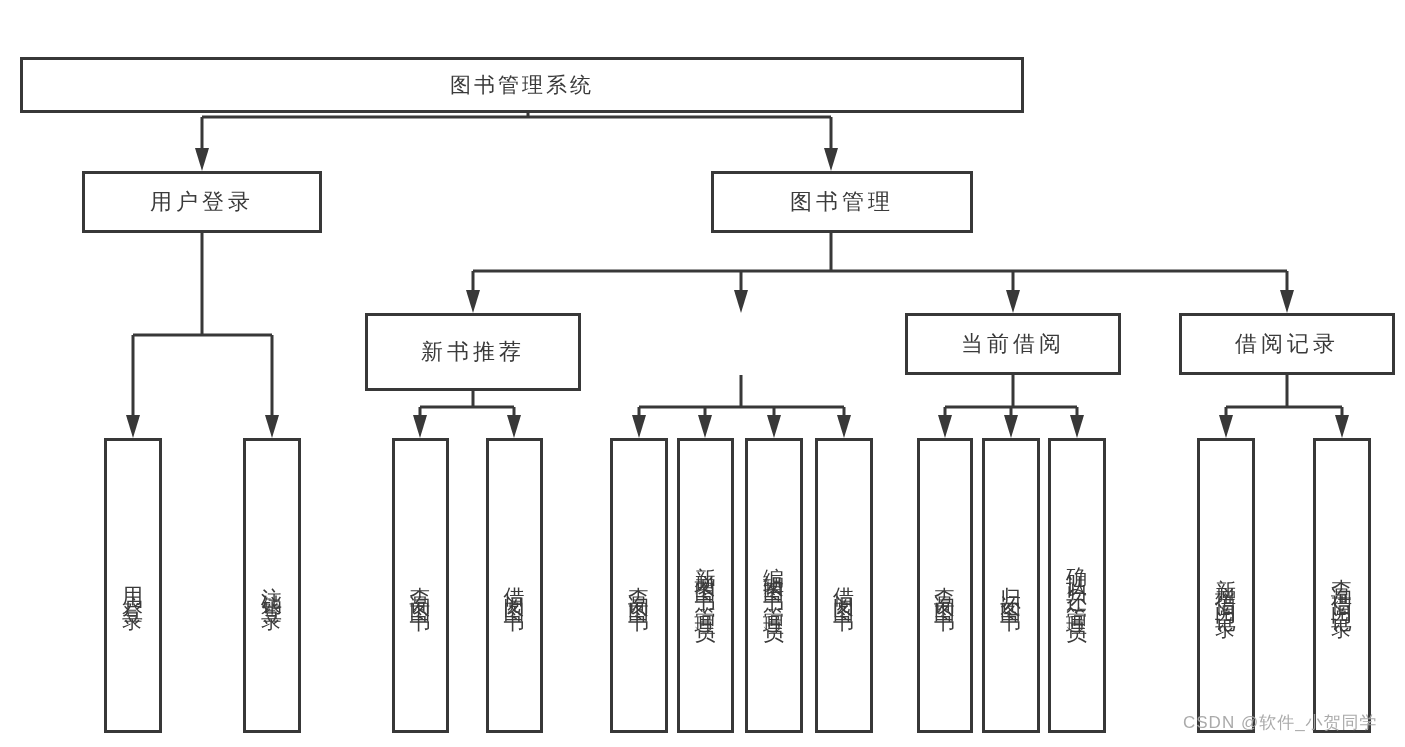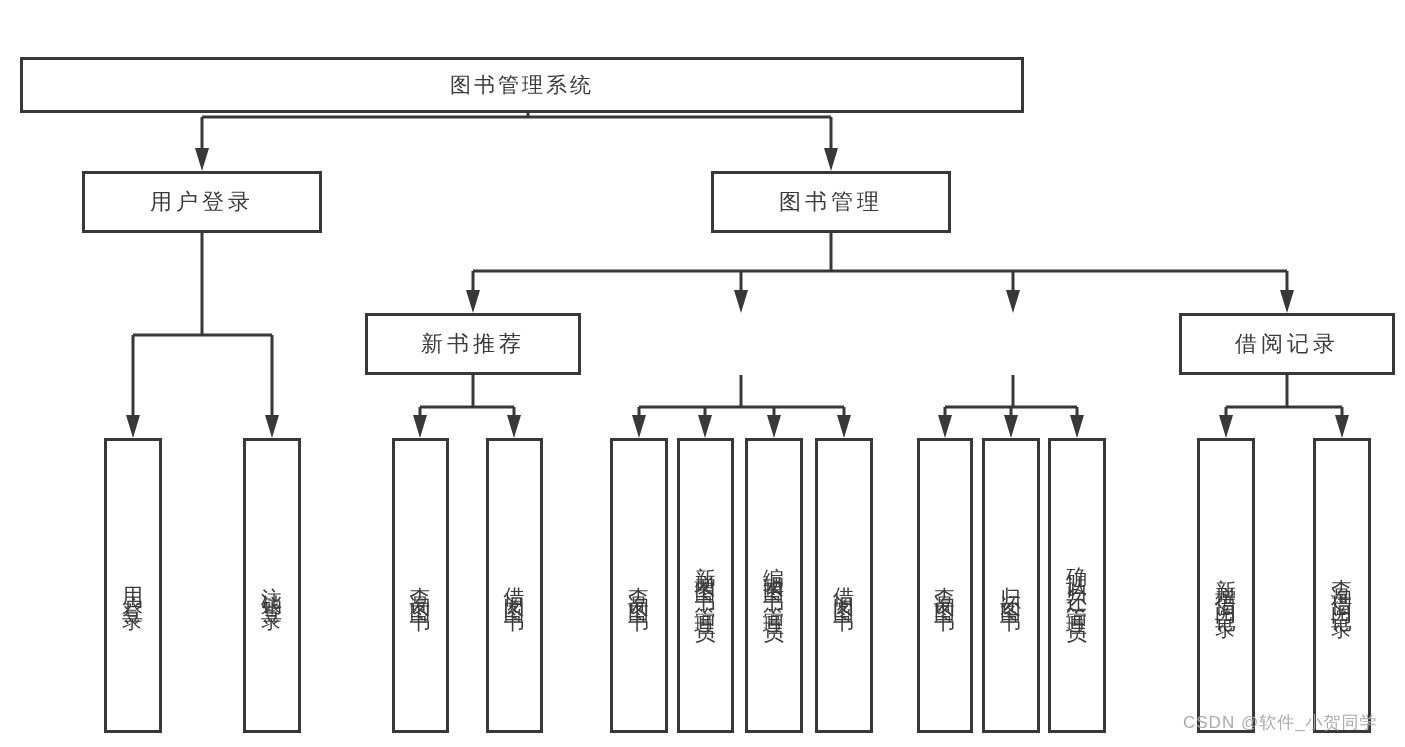--- a/index.html
+++ b/index.html
@@ -70,23 +70,24 @@
       <polygon points="1004,415 1018,415 1011,438"></polygon>
       <polygon points="1070,415 1084,415 1077,438"></polygon>
       <polygon points="1219,415 1233,415 1226,438"></polygon>
       <polygon points="1335,415 1349,415 1342,438"></polygon>
     </g>
   </svg>
 
   <div class="box title-box" style="left:20px;top:13px;width:1004px;height:56px;margin-top:44px;">图书管理系统</div>
 
   <div class="box hbox" style="left:82px;top:171px;width:240px;height:62px;">用户登录</div>
-  <div class="box hbox" style="left:711px;top:171px;width:240px;height:62px;">图书管理</div>
+  <div class="box hbox" style="left:711px;top:171px;width:262px;height:62px;">图书管理</div>
 
-  <div class="box hbox" style="left:365px;top:313px;width:216px;height:62px;">新书推荐</div>
+  <div class="box hbox" style="left:365px;top:313px;width:216px;height:78px;">新书推荐</div>
+  <div class="box hbox" style="left:905px;top:313px;width:216px;height:62px;">当前借阅</div>
   <div class="box hbox" style="left:1179px;top:313px;width:216px;height:62px;">借阅记录</div>
 
   <div class="box vbox" style="left:104px;top:438px;width:58px;height:295px;">用户登录</div>
   <div class="box vbox" style="left:243px;top:438px;width:58px;height:295px;">注销登录</div>
 
   <div class="box vbox" style="left:392px;top:438px;width:57px;height:295px;">查询图书</div>
   <div class="box vbox" style="left:486px;top:438px;width:57px;height:295px;">借阅图书</div>
 
   <div class="box vbox" style="left:610px;top:438px;width:58px;height:295px;">查询图书</div>
   <div class="box vbox" style="left:677px;top:438px;width:57px;height:295px;">新增图书（管理员）</div>

